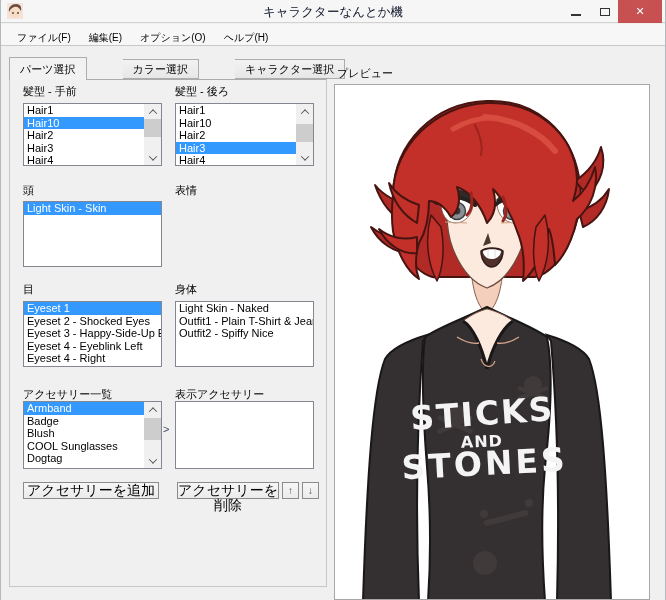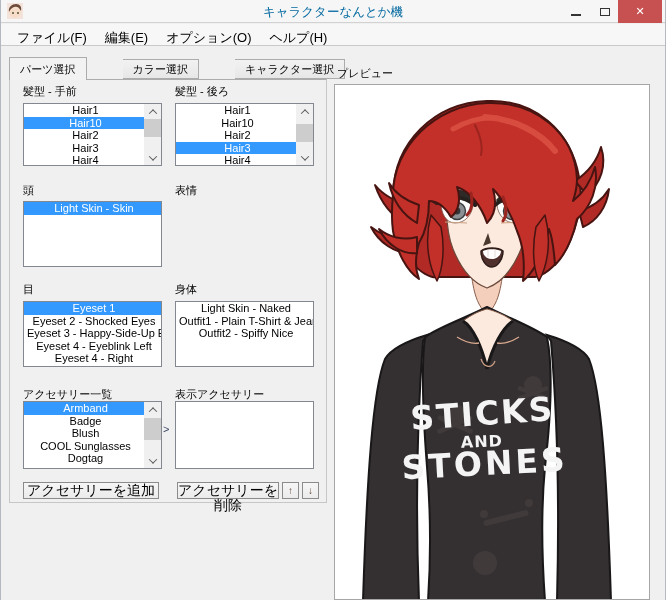--- a/index.html
+++ b/index.html
@@ -8,47 +8,47 @@
   .window{
     position:relative; width:666px; height:600px; background:#f0f0f0;
     overflow:hidden; border-left:1px solid #b4b9c1; border-right:1px solid #b4b9c1;
     font-size:11px; color:#000;
   }
   
   .titlebar{ position:absolute; left:0; top:0; width:100%; height:23px;
     background:#f6f6f6; border-bottom:1px solid #d2d2d2; }
   .app-icon{ position:absolute; left:6px; top:3px; width:16px; height:16px; }
   .title{ position:absolute; left:0; right:0; top:4px; text-align:center;
-    font-size:12.5px; color:#0369a1; }
+    font-size:12.5px; color:#0f172a; }
   .wbtn{ position:absolute; top:0; height:23px; display:flex; align-items:center;
     justify-content:center; cursor:default; }
   .btn-min{ left:559px; width:32px; }
   .btn-max{ left:591px; width:26px; }
   .btn-close{ left:617px; width:44px; color:#fff; font-size:11px; }
   .glyph-min{ width:10px; height:0; border-top:2px solid #333; margin-top:6px; }
   .glyph-max{ width:10px; height:8px; border:1.5px solid #333; background:transparent; }
   
   .menubar{ position:absolute; left:0; top:24px; width:100%; height:22px;
     background:#f7f7f7; border-bottom:1px solid #c9c9c9; display:flex;
     align-items:center; padding-left:7px; }
-  .menu-item{ padding:0 9px; height:16px; line-height:22px; font-size:13px; }
+  .menu-item{ padding:0 9px; height:16px; line-height:22px; font-size:10px; }
   
   .tabstrip{ position:absolute; left:8px; top:57px; height:22px; display:flex;gap:36px; }
   .tab{ height:20px; margin-top:2px; padding:0 10px; line-height:19px;
     background:linear-gradient(#f2f2f2,#e7e7e7); border:1px solid #acacac;
     border-left:none; font-size:11px; }
   .tab:first-child{ border-left:1px solid #acacac; }
   .tab.active{ height:23px; margin-top:0; background:#f2f2f2; border:1px solid #acacac;
     border-bottom:none; position:relative; z-index:2; line-height:22px; }
-  .tabpage{ position:absolute; left:8px; top:79px; width:318px; height:424px;
+  .tabpage{ position:absolute; left:8px; top:79px; width:318px; height:508px;
     background:#f0f0f0; border:1px solid #c7c7c7; border-top:1px solid #acacac; }
   
   .grp-label{ position:absolute; font-size:11px; white-space:nowrap; }
   .lb{ position:absolute; width:139px; background:#fff; border:1px solid #828790;
-    overflow:hidden;text-align:center; }
+    overflow:hidden; }
   .lb-item{ height:12.5px; line-height:12.6px; padding-left:3px; font-size:11px;
     white-space:nowrap; overflow:hidden; }
   .lb-item.sel{ background:#3399ff; color:#fff; }
   .lb.has-sb .lb-item{ width:calc(100% - 17px); }
   .lb-item.sel.partial{ width:114px;margin-top:48px; }
   
   .sb{ position:absolute; top:0; right:0; width:17px; height:100%;
     background:#f0f0f0; }
   .sb-btn{ position:absolute; left:0; width:17px; height:15px; display:flex;
     align-items:center; justify-content:center; background:#f0f0f0; }

